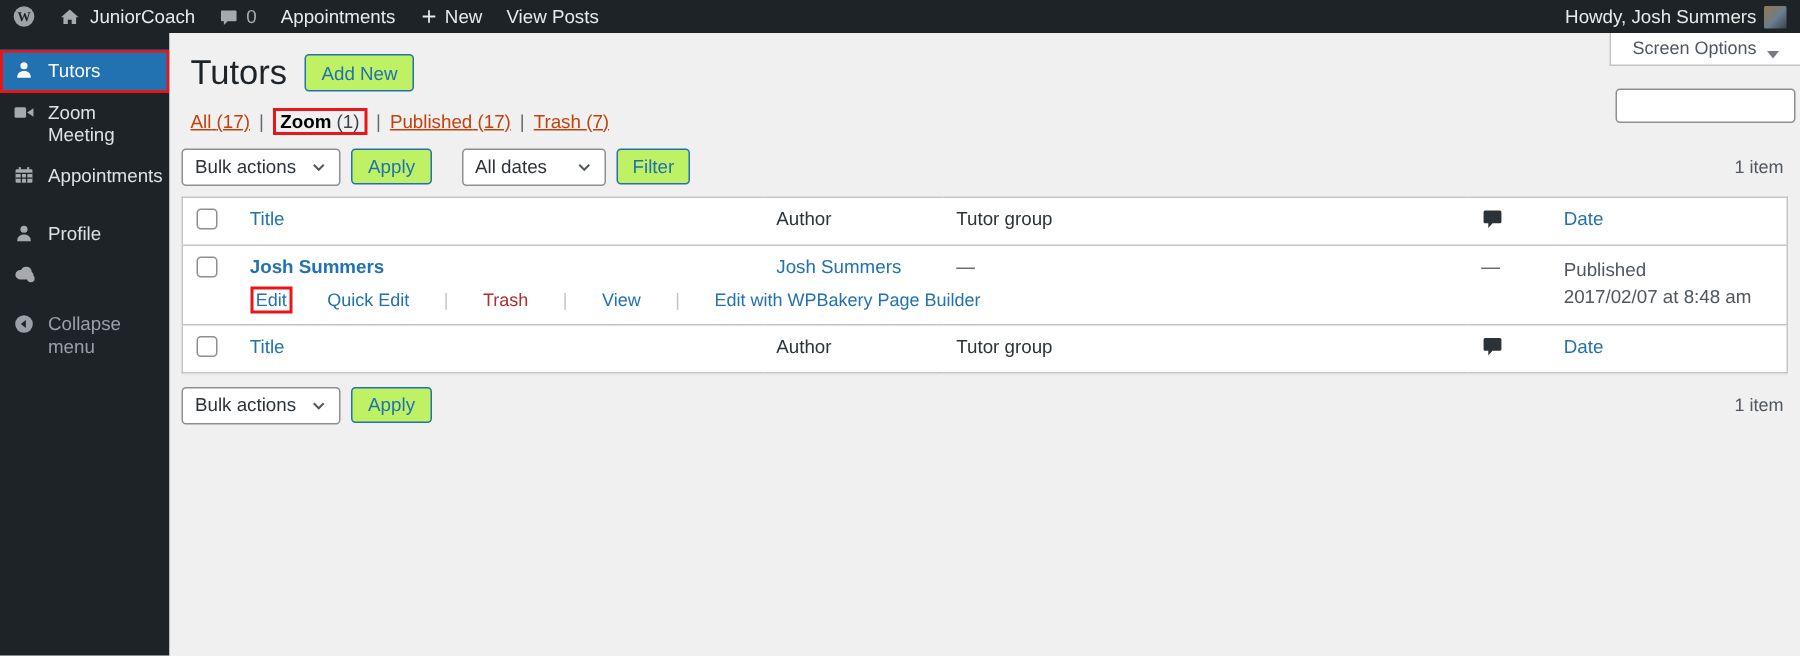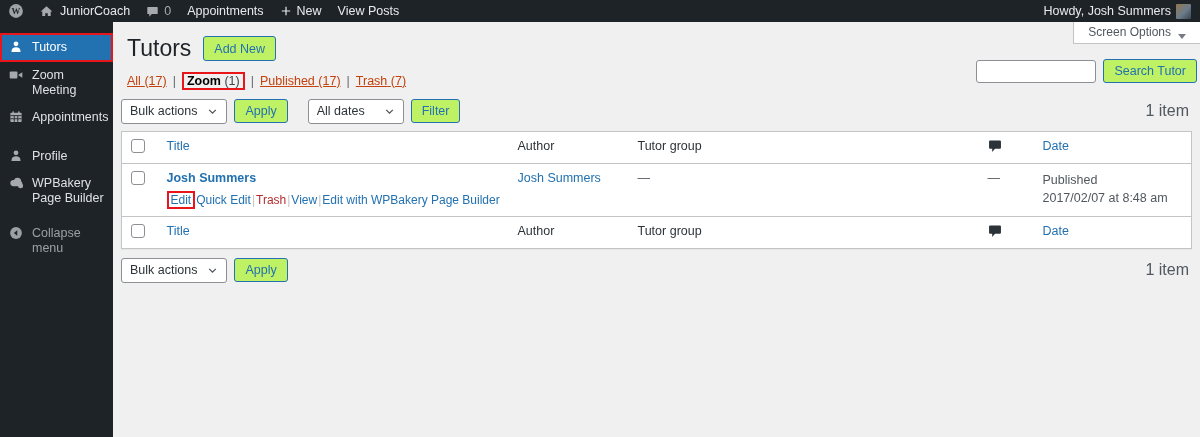--- a/index.html
+++ b/index.html
@@ -67,36 +67,36 @@
   .filter-current-count { color:#3c434a; font-weight:400; }
   .red-box { border:2px solid #e8161b; padding:0 3px; display:inline-flex; gap:4px; align-items:center; }
 
   .tablenav { display:flex; align-items:center; gap:7px; margin:9px 0 0 0; }
   .tablenav .spacer { width:6px; }
   .wp-select {
     display:inline-flex; align-items:center; justify-content:space-between; gap:10px;
     border:1px solid #8c8f94; border-radius:3px; background:#fff; height:25px;
     padding:0 8px; color:#2c3338; cursor:pointer; font-size:12.5px; min-width:96px;
   }
-  .item-count { margin-left:auto; color:#50575e; font-size:16px; padding-right:3px; }
+  .item-count { margin-left:auto; color:#50575e; font-size:12px; padding-right:3px; }
 
   table.list-table {
     width:100%; border-collapse:collapse; background:#fff; margin-top:7px;
     border:1px solid #c3c4c7; table-layout:fixed; box-shadow:0 1px 1px rgba(0,0,0,.04);padding-left:20px;
   }
   .list-table th, .list-table td { text-align:left; padding:7px 9px; vertical-align:top; font-size:12.5px; font-weight:400; color:#2c3338; }
   .list-table thead th { border-bottom:1px solid #c3c4c7; }
   .list-table tfoot th { border-top:1px solid #c3c4c7; }
   .list-table th a.sort-link { color:#2271b1; }
   .cb { width:14px; height:14px; border:1px solid #8c8f94; border-radius:3px; background:#fff; display:inline-block; cursor:pointer; }
   .col-cb-cell { padding-top:8px; }
   .comment-icon-head { color:#2c3338; display:inline-flex; }
 
   .row-title-link { color:#2271b1; font-weight:700; }
-  .row-actions { margin-top:6px; display:flex; gap:1px; align-items:center; font-size:12px; color:#c3c4c7; white-space:nowrap; }
+  .row-actions { margin-top:6px; display:flex; gap:23px; align-items:center; font-size:12px; color:#c3c4c7; white-space:nowrap; }
   .row-actions a { color:#2271b1; }
   .row-actions a.trash-link { color:#b32d2e; }
   .edit-red-box { border:2px solid #e8161b; padding:0 2px; display:inline-block; }
   .author-link { color:#2271b1; }
   .dash-val { color:#50575e; }
   .date-cell div { line-height:1.45; color:#50575e; }
 </style>
 </head>
 <body>
 
@@ -190,21 +190,20 @@
     </span>
     <span>Profile</span>
   </div>
   <div class="menu-item">
     <span class="mi-icon">
       <svg width="15" height="13" viewBox="0 0 24 20" fill="currentColor">
           <path d="M7 16a5 5 0 1 1 1-9.9A6 6 0 0 1 19.5 8 4.5 4.5 0 0 1 18 16z"></path>
           <circle cx="18.5" cy="15" r="4"></circle>
         </svg>
     </span>
-    <span>WPBakery Page Builder</span>
   </div>
   <div class="menu-item collapse">
     <span class="mi-icon">
       <svg width="14" height="14" viewBox="0 0 20 20" fill="currentColor">
           <circle cx="10" cy="10" r="8.4"></circle>
           <path d="M11.8 6.2L7 10l4.8 3.8z" fill="#1d2327"></path>
         </svg>
     </span>
     <span>Collapse menu</span>
   </div>
@@ -212,21 +211,20 @@
 
 <div class="content">
 
   <div class="screen-options">
     <span>Screen Options</span>
     <span class="caret-down"></span>
   </div>
 
   <div class="search-box">
     <input class="search-input" type="text" value="" style="">
-    <button class="button">Search Tutor</button>
   </div>
 
   <div class="title-row">
     <h1 class="page-title">Tutors</h1>
     <button class="button add-new">Add New</button>
   </div>
 
   <div class="subsubsub">
     <a href="#"><span>All</span> <span>(17)</span></a>
     <span>|</span>

